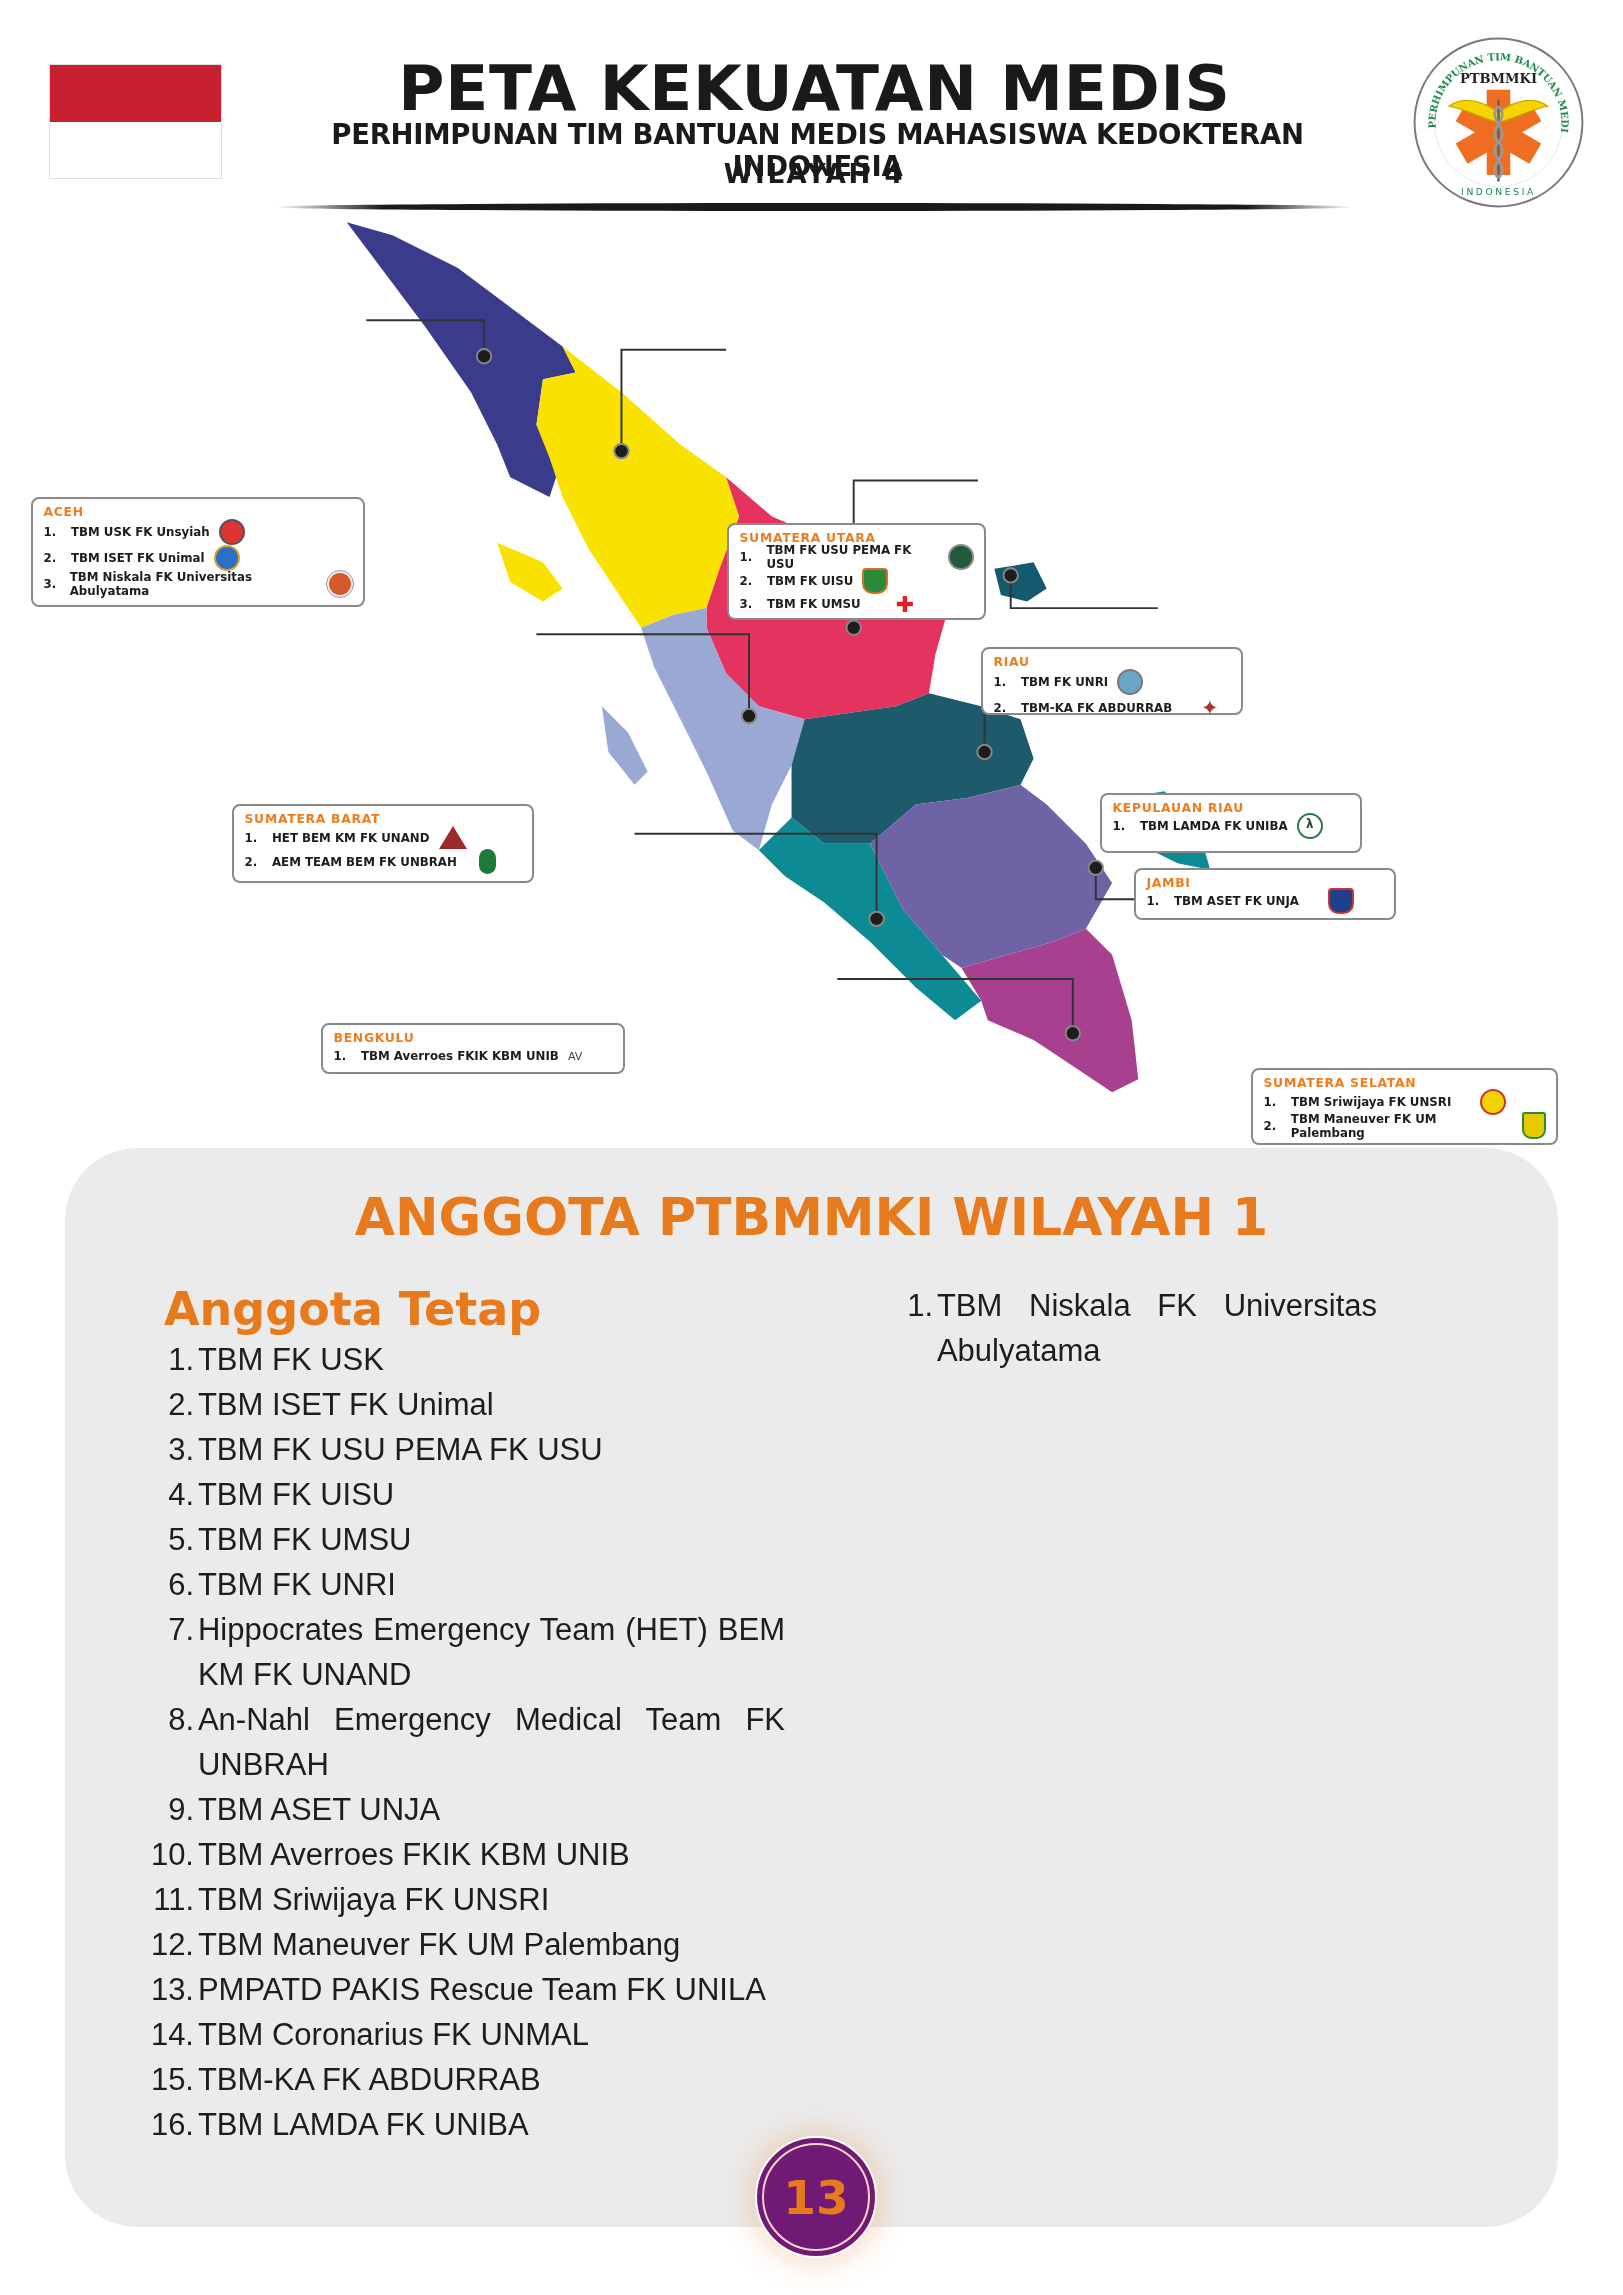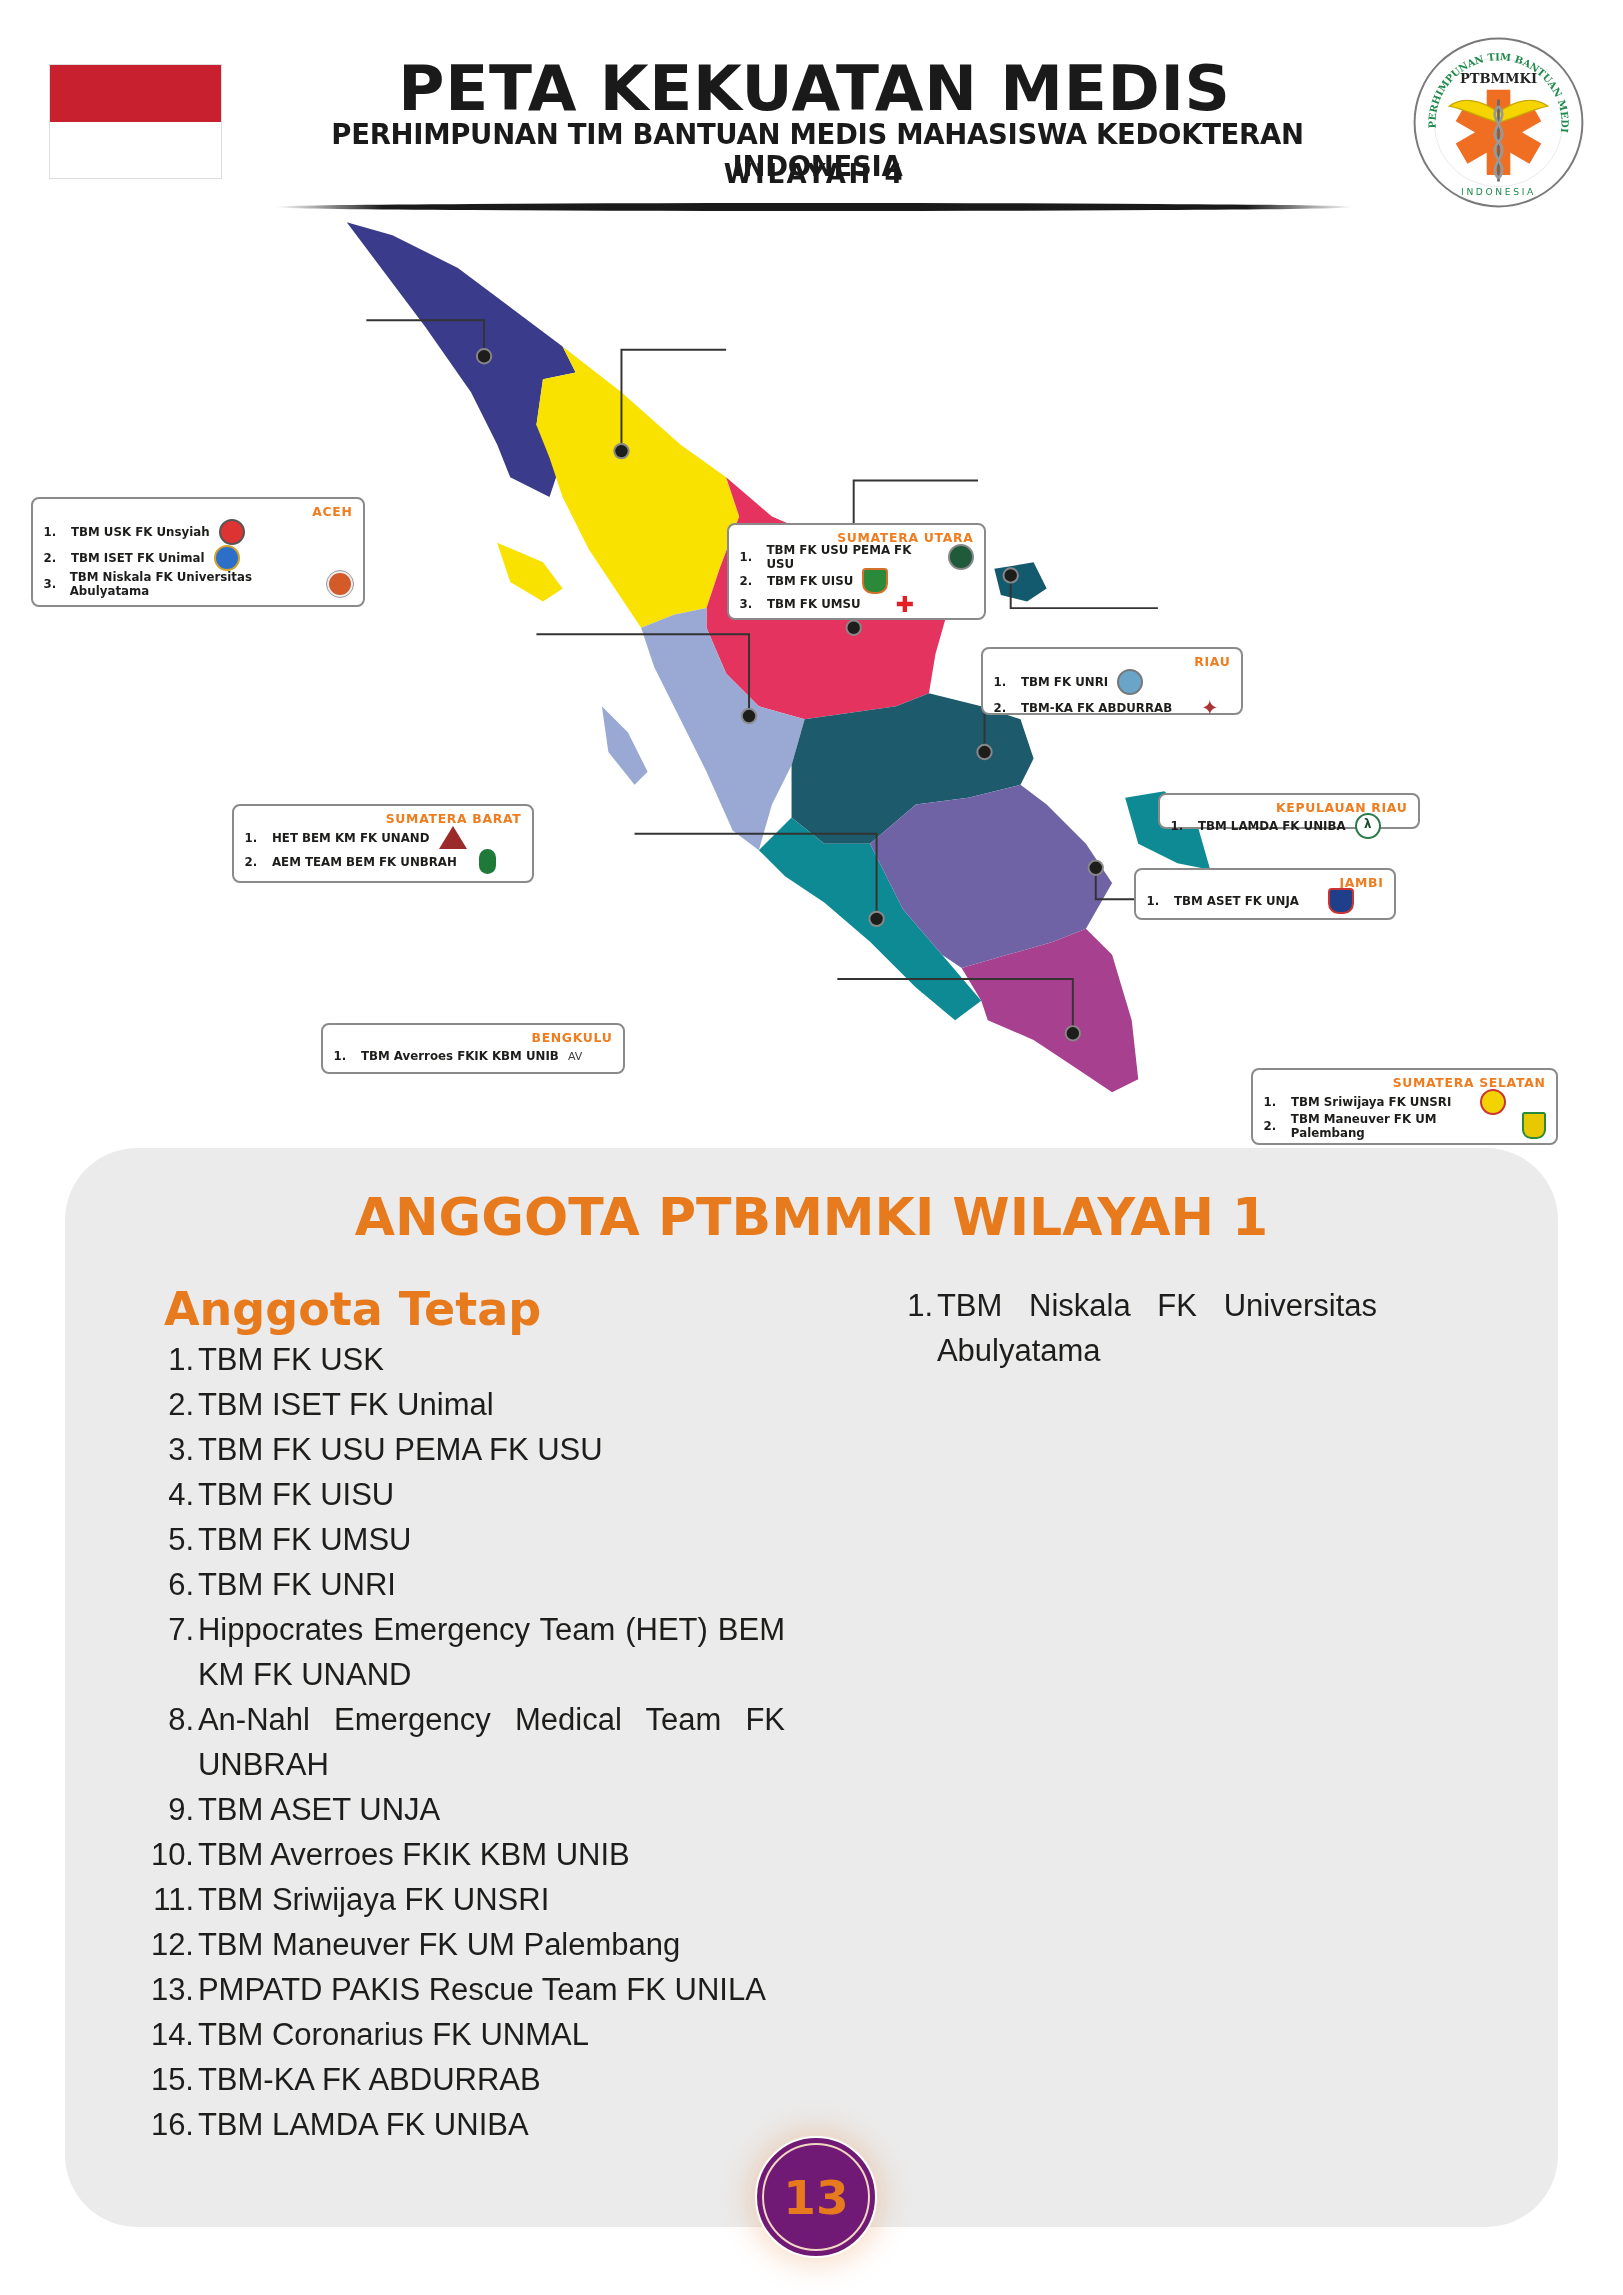--- a/index.html
+++ b/index.html
@@ -10,21 +10,21 @@
   .flag .red{height:50%;background:#c8202f;}
   .flag .white{height:50%;background:#fff;}
   .title{left:275px;top:52px;width:1079px;text-align:center;font-weight:900;font-size:63px;letter-spacing:0.7px;color:#1a1a1a;font-family:"DejaVu Sans",sans-serif;}
   .subtitle{left:242px;top:118px;width:1151px;text-align:center;font-weight:bold;font-size:27.5px;color:#1a1a1a;font-family:"DejaVu Sans",sans-serif;letter-spacing:-0.3px;}
   .region{left:275px;top:159px;width:1079px;text-align:center;font-weight:bold;font-size:26px;color:#1a1a1a;letter-spacing:2.6px;font-family:"DejaVu Sans",sans-serif;}
   .rule{left:275px;top:203px;width:1079px;height:7.9px;border-radius:50%;background:linear-gradient(90deg,rgba(0,0,0,0) 0%,#1a1a1a 10%,#1a1a1a 90%,rgba(0,0,0,0) 100%);}
   .logo{left:1410px;top:34px;width:177px;height:177px;}
   
   .map{left:0;top:209px;width:1623px;height:916px;}
   .callout{background:#fff;border:2px solid #8a8a8a;border-radius:7.9px;box-sizing:border-box;padding:5.2px 10.5px;}
-  .callout .ct{color:#ef7d1f;font-weight:bold;font-size:12.4px;text-align:right;letter-spacing:0.7px;font-family:"DejaVu Sans",sans-serif;}
+  .callout .ct{color:#ef7d1f;font-weight:bold;font-size:12.4px;text-align:left;letter-spacing:0.7px;font-family:"DejaVu Sans",sans-serif;}
   .callout .ci{font-weight:bold;font-size:11.8px;color:#1d1d1b;display:flex;align-items:center;gap:9.2px;height:26px;font-family:"DejaVu Sans",sans-serif;}
   .callout .ci .n{width:18.3px;}
   .badge{width:22px;height:22px;border-radius:50%;display:inline-block;flex:none;}
   
   .panel{left:65px;top:1148px;width:1493px;height:1079px;background:#ebebeb;border-radius:72px;}
   .ptitle{left:65px;top:1187px;width:1493px;text-align:center;color:#e87a1e;font-weight:bold;font-size:52px;font-family:"DejaVu Sans",sans-serif;}
   .h2{color:#e87a1e;font-weight:bold;font-size:46px;font-family:"DejaVu Sans",sans-serif;}
   .list{font-size:31px;line-height:45px;color:#1d1d1b;font-family:"Liberation Sans",sans-serif;}
   .li{display:flex;}
   .li .num{width:56px;text-align:right;flex:none;padding-right:3.9px;}
@@ -159,21 +159,21 @@
         <span>TBM FK UNRI</span>
         <span class="badge" style="background:#6aa5c9;border:2.6px solid #777;"></span>
       </div>
     <div class="ci">
         <span class="n">2.</span>
         <span>TBM-KA FK ABDURRAB</span>
         <span style="color:#a33;font-size:21px;margin-left:19.6px;">✦</span>
       </div>
   </div>
 
-  <div class="abs callout" style="left:1158px;top:584px;width:262px;height:36px;">
+  <div class="abs callout" style="left:1100px;top:584px;width:262px;height:60px;">
     <div class="ct">KEPULAUAN RIAU</div>
     <div class="ci" style="height:22px;">
         <span class="n">1.</span>
         <span>TBM LAMDA FK UNIBA</span>
         <span class="badge" style="background:#fff;border:2.6px solid #2a7a4a;text-align:center;line-height:18.3px;font-weight:bold;color:#1a4a2a;">λ</span>
       </div>
   </div>
 
   <div class="abs callout" style="left:1134px;top:659px;width:262px;height:52px;">
     <div class="ct">JAMBI</div>

